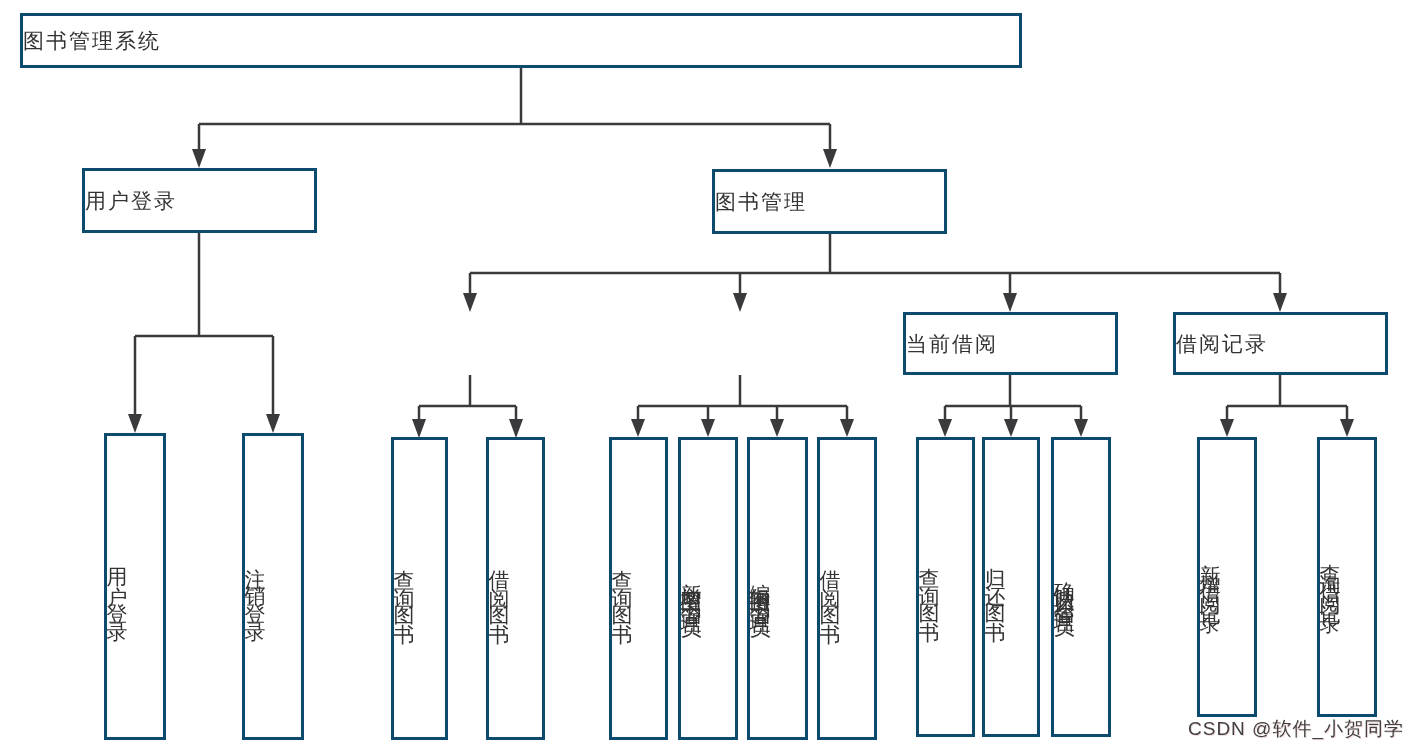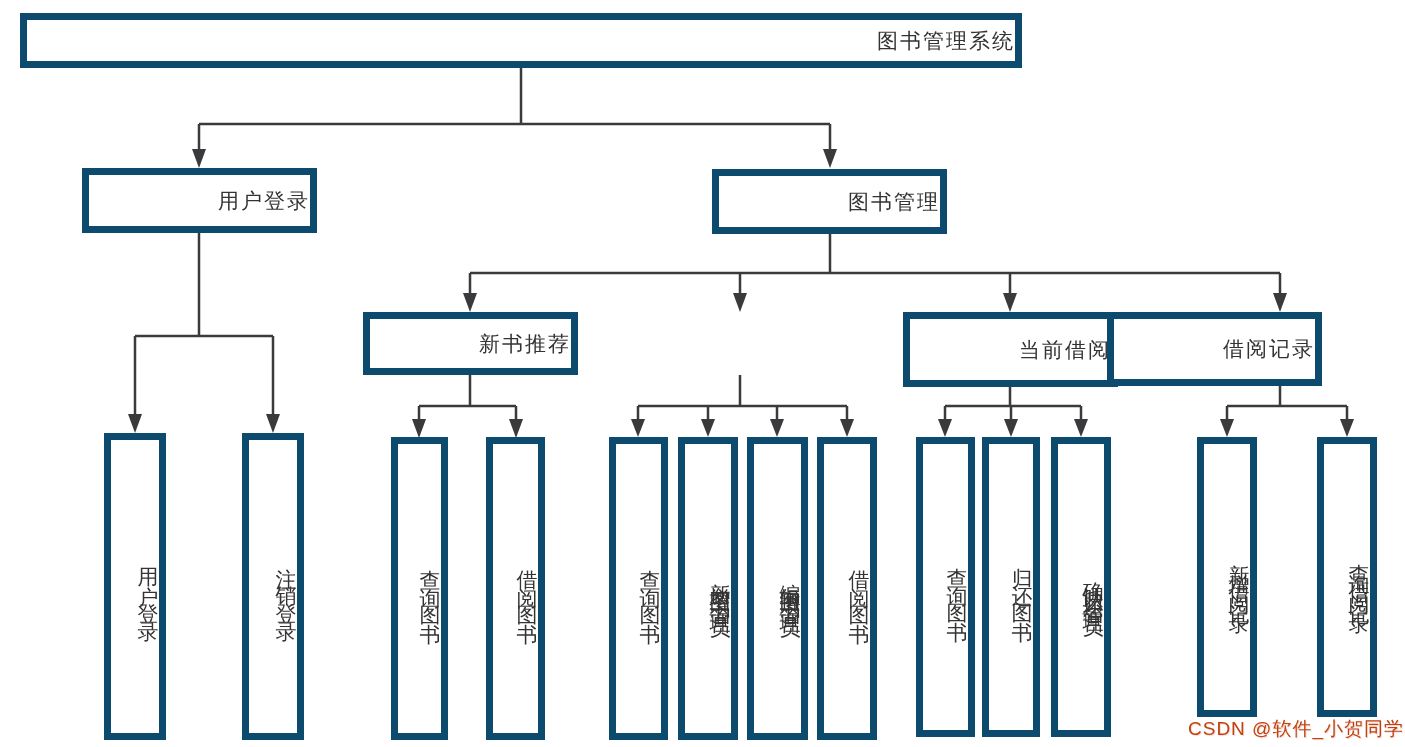--- a/index.html
+++ b/index.html
@@ -8,24 +8,24 @@
     width:1405px;height:747px;
     background:#ffffff;
     font-family:"Liberation Sans","DejaVu Sans",sans-serif;
     overflow:hidden;
   }
   .wires{position:absolute;left:0;top:0;width:1405px;height:747px;}
   .box{
     position:absolute;
     box-sizing:border-box;
     background:#ffffff;
-    border:7px solid #0c4a6e;
+    border:3px solid #0c4a6e;
     display:flex;
     align-items:center;
-    justify-content:flex-end;
+    justify-content:flex-start;
     color:#333333;
     z-index:1;
   }
   .box.h span{
     font-size:21px;
     letter-spacing:2px;
     color:#333333;
     white-space:nowrap;
   }
   .box.v span{
@@ -36,21 +36,21 @@
     letter-spacing:18px;
     line-height:1;
   }
   .box.v.med span{letter-spacing:10px;}
   .box.v.tight span{letter-spacing:5px;}
   .watermark{
     position:absolute;
     left:1188px;
     top:716px;
     font-size:19px;
-    color:#c2410c;
+    color:#404040;
     letter-spacing:1px;
     white-space:nowrap;
     z-index:2;
     text-shadow:1px 1px 0 rgba(214,120,120,0.25);
   }
 </style>
 </head>
 <body>
 
 <div class="stage">
@@ -106,27 +106,24 @@
     <span>图书管理系统</span>
   </div>
 
   <div class="box h" style="left:82px;top:168px;width:235px;height:65px">
     <span>用户登录</span>
   </div>
   <div class="box h" style="left:712px;top:169px;width:235px;height:65px">
     <span>图书管理</span>
   </div>
 
-  <div class="box h" style="left:363px;top:312px;width:215px;height:63px">
-    <span>新书推荐</span>
-  </div>
-  <div class="box h" style="left:903px;top:312px;width:215px;height:75px">
+  <div class="box h" style="left:903px;top:312px;width:215px;height:63px">
     <span>当前借阅</span>
   </div>
-  <div class="box h" style="left:1107px;top:312px;width:215px;height:74px">
+  <div class="box h" style="left:1173px;top:312px;width:215px;height:63px">
     <span>借阅记录</span>
   </div>
 
   <div class="box v" style="left:104px;top:433px;width:62px;height:307px">
     <span>用户登录</span>
   </div>
   <div class="box v" style="left:242px;top:433px;width:62px;height:307px">
     <span>注销登录</span>
   </div>
 

